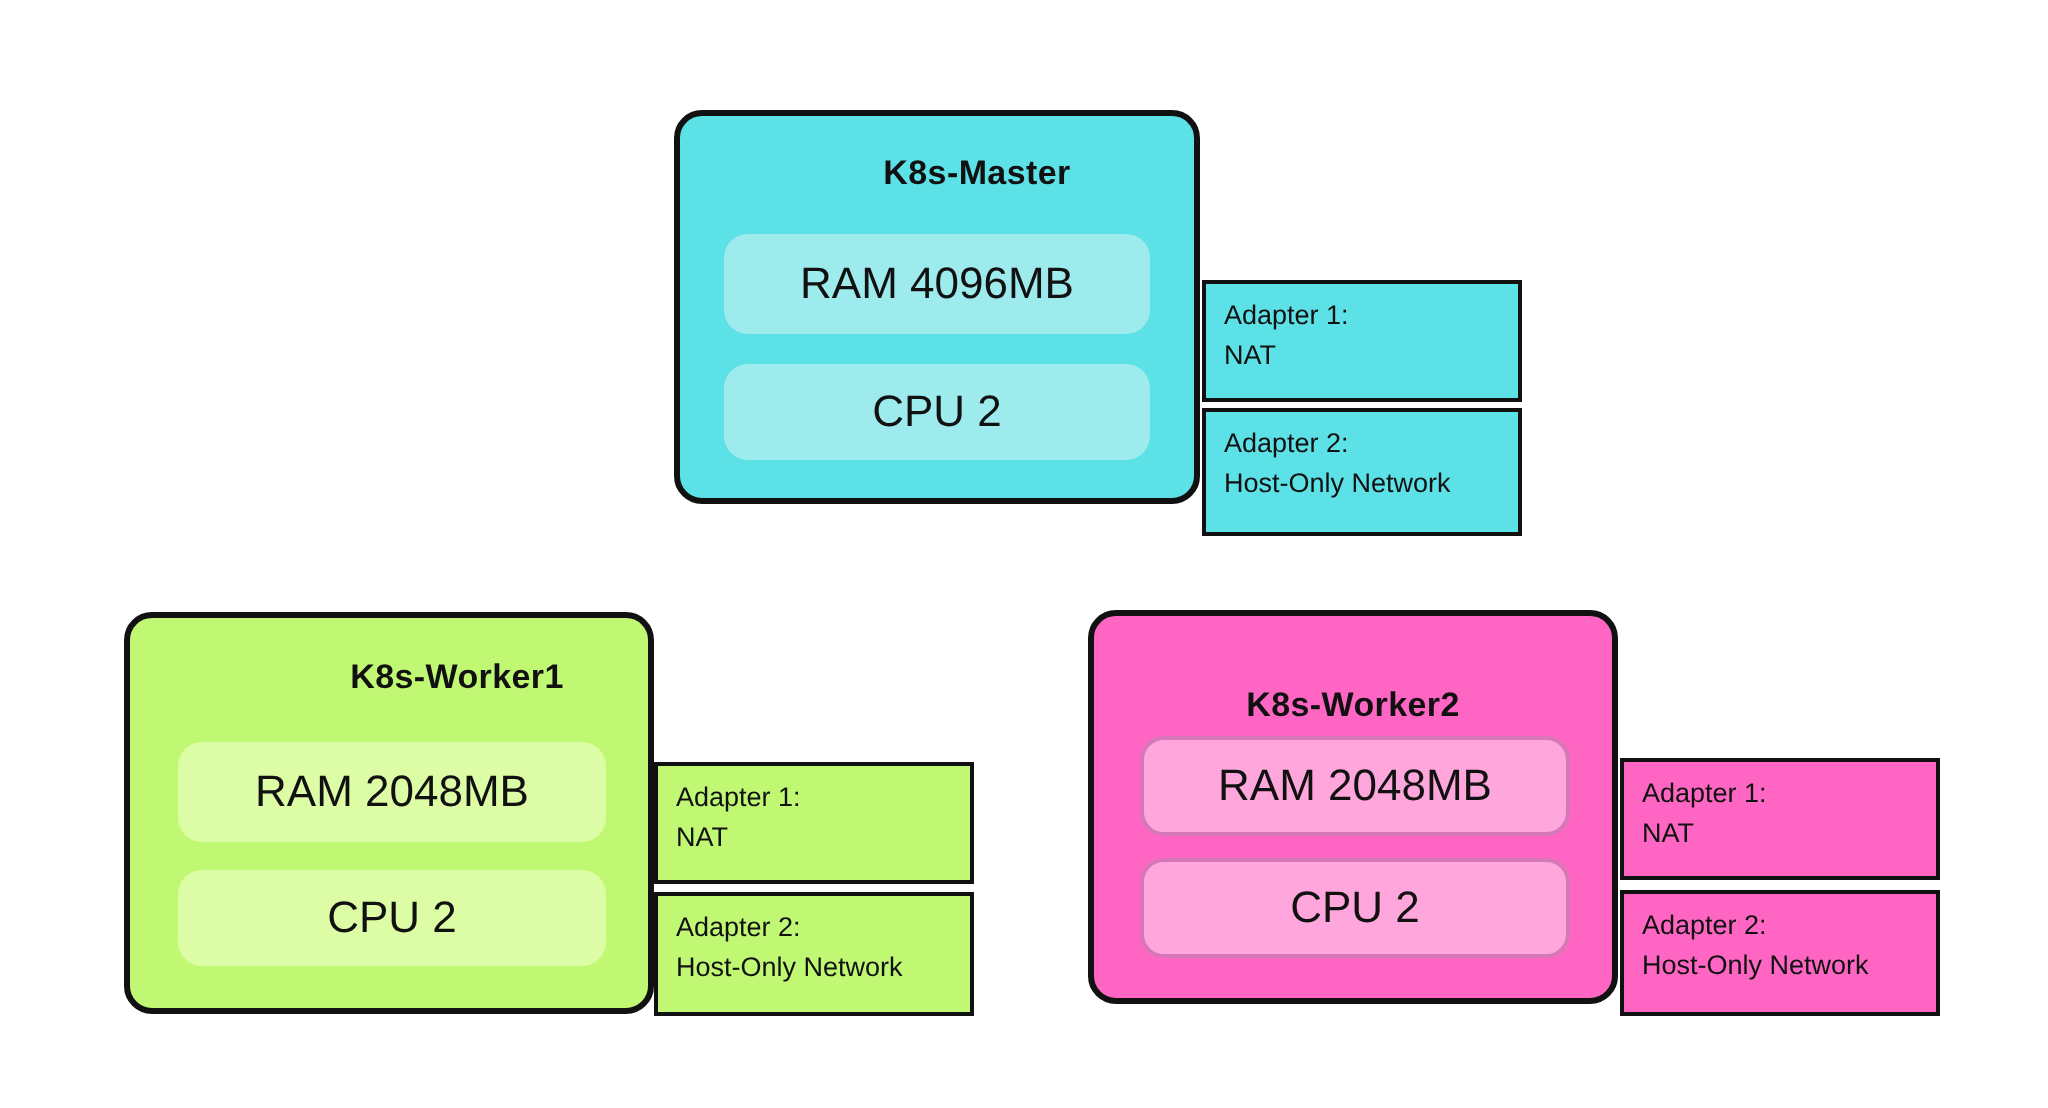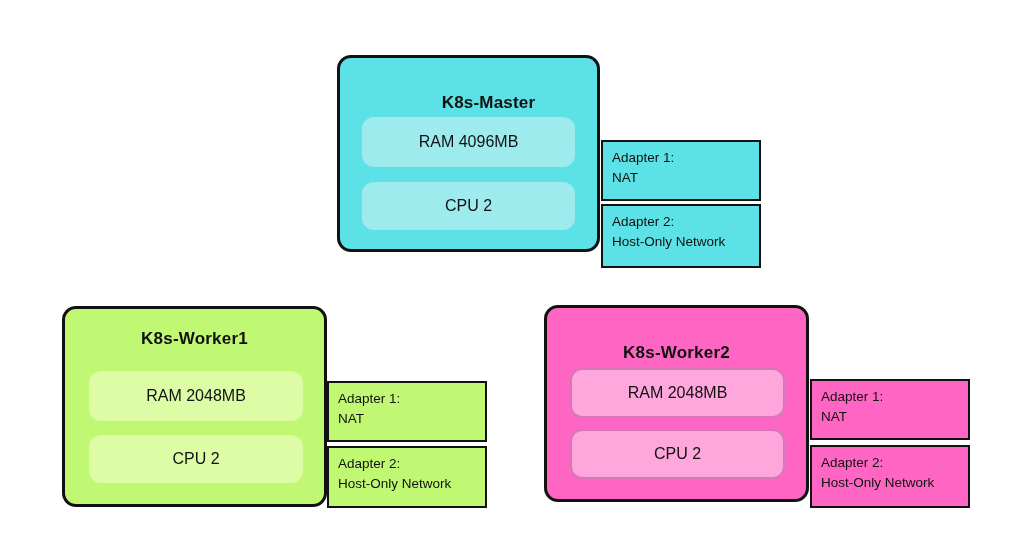--- a/index.html
+++ b/index.html
@@ -37,51 +37,51 @@
   }
   .spec-box {
     position: absolute;
     background: var(--spec-fill);
     border: 2px solid var(--spec-border);
     border-radius: 12px;
     box-sizing: border-box;
     display: flex;
     align-items: center;
     justify-content: center;
-    font-size: 16px;
+    font-size: 22px;
     z-index: 3;
   }
   .adapter-box {
     position: absolute;
     background: var(--fill);
     border: 2px solid #111111;
     box-sizing: border-box;
     padding: 6px 9px 4px 9px;
     font-size: 13.5px;
     line-height: 1.5;
     z-index: 1;
     overflow: hidden;
     white-space: nowrap;
     margin-top: 41px;
   }
   .adapter-line { display: block; }
 
   
   .g0 { left: 337px; top: 55px; width: 426px; height: 199px; }
   .g0 .vm-main  { width: 263px; height: 197px; }
-  .g0 .vm-title { top: 38px; width: 303px; }
+  .g0 .vm-title { top: 22px; width: 303px; }
   .g0 .spec-ram { left: 25px; top: 62px;  width: 213px; height: 50px; }
   .g0 .spec-cpu { left: 25px; top: 127px; width: 213px; height: 48px; }
   .g0 .adapter-1 { left: 264px; top: 44px;  width: 160px; height: 61px; }
   .g0 .adapter-2 { left: 264px; top: 108px; width: 160px; height: 64px; }
 
   
   .g1 { left: 62px; top: 306px; width: 426px; height: 201px; }
   .g1 .vm-main  { width: 265px; height: 201px; }
-  .g1 .vm-title { top: 23px; width: 265px; }
+  .g1 .vm-title { top: 23px; width: 265px; padding-left: 34px; }
   .g1 .spec-ram { left: 27px; top: 65px;  width: 214px; height: 50px; }
   .g1 .spec-cpu { left: 27px; top: 129px; width: 214px; height: 48px; }
   .g1 .adapter-1 { left: 265px; top: 34px; width: 160px; height: 61px; }
   .g1 .adapter-2 { left: 265px; top: 99px; width: 160px; height: 62px; }
 
   
   .g2 { left: 544px; top: 305px; width: 427px; height: 197px; }
   .g2 .vm-main  { width: 265px; height: 197px; }
   .g2 .vm-title { top: 38px; width: 265px; }
   .g2 .spec-ram { left: 26px; top: 63px;  width: 215px; height: 50px; }

